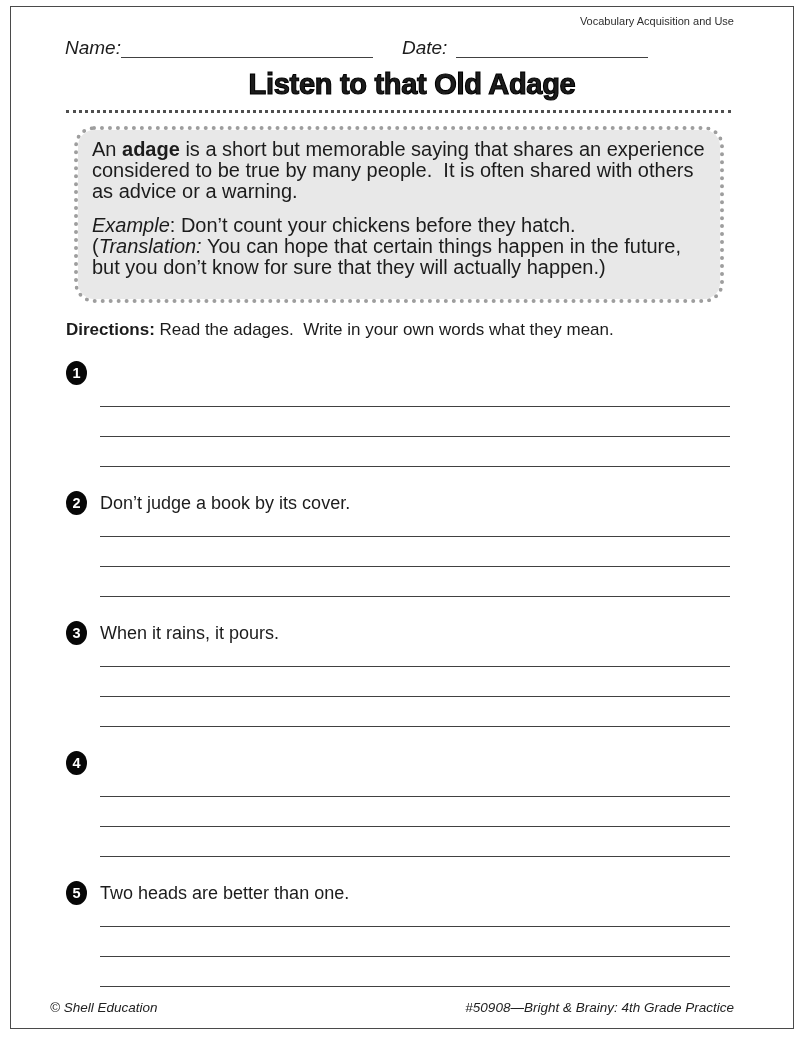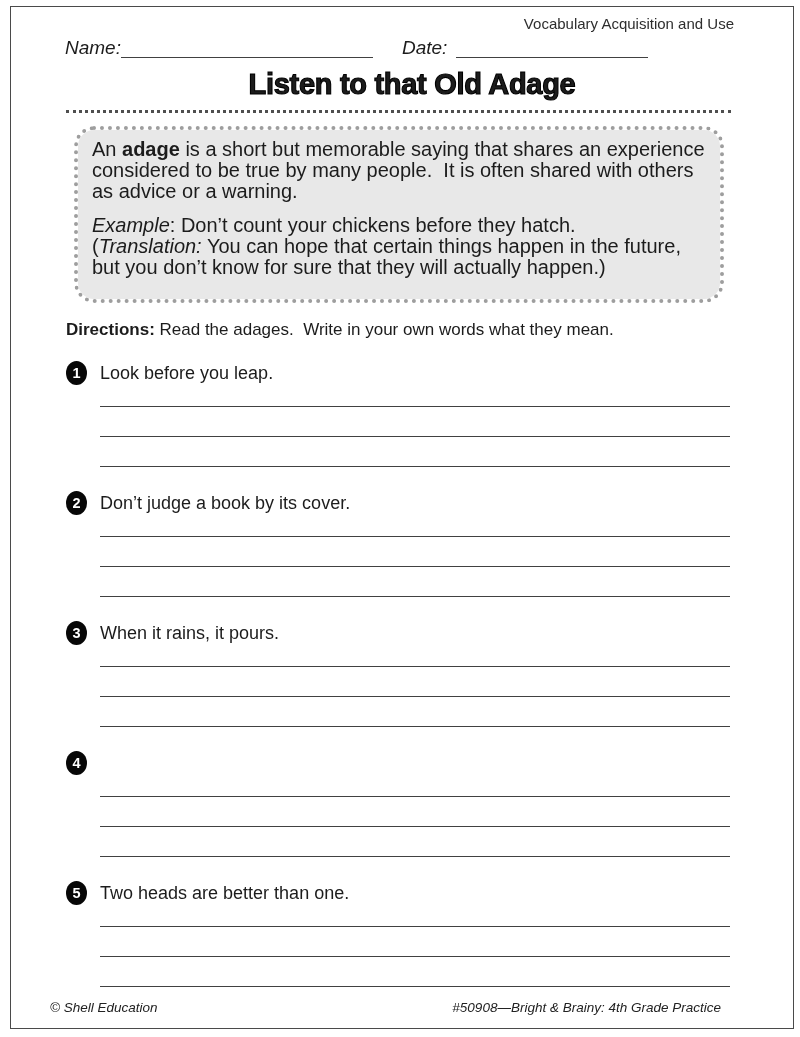--- a/index.html
+++ b/index.html
@@ -9,21 +9,21 @@
     background: #ffffff; color: var(--ink, #1c1c1c);
     font-family: "Liberation Sans", sans-serif;
     overflow: hidden;
   }
   .page-border {
     position: absolute; left: 10px; top: 6px; width: 784px; height: 1023px;
     border: 1.6px solid #4a4a4a;
   }
   .header-right {
     position: absolute; top: 15px; right: 66px;
-    font-size: 15px; color: #2e2e2e;
+    font-size: 11px; color: #2e2e2e;
   }
   .name-row {
     position: absolute; top: 37px; left: 65px;
     display: flex; align-items: flex-end;
   }
   .field-label { font-size: 19px; line-height: 21px; font-style: italic; }
   .fill-line { border-bottom: 1.7px solid var(--line, #414141); height: 21px; }
   .name-line { width: 252px; }
   .date-label { margin-left: 29px; }
   .date-line { width: 192px; margin-left: 9px; }
@@ -65,21 +65,21 @@
   .adage { font-size: 18px; }
   .lines { margin-left: 34px; }
   .wline { border-bottom: 1.8px solid var(--line, #414141); }
   .wline.first { height: 21px; }
   .wline.rest { height: 30px; }
   .footer-left {
     position: absolute; left: 50px; top: 1000px;
     font-size: 13.5px; font-style: italic; color: #222;
   }
   .footer-right {
-    position: absolute; right: 79px; top: 1000px;
+    position: absolute; right: 66px; top: 1000px;
     font-size: 13.5px; font-style: italic; color: #222;
   }
 </style>
 </head>
 <body>
 
 <div class="page-border"></div>
 
 <div class="header-right">Vocabulary Acquisition and Use</div>
 
@@ -102,21 +102,20 @@
 
 <div class="directions">
   <span class="b">Directions:</span><span class="pre"> Read the adages.  Write in your own words what they mean.</span>
 </div>
 
 <div class="items">
 
   <div class="item">
     <div class="item-head">
       <span class="badge">1</span>
-      <span class="adage">Look before you leap.</span>
     </div>
     <div class="lines">
       <div class="wline first"></div>
       <div class="wline rest"></div>
       <div class="wline rest"></div>
     </div>
   </div>
 
   <div class="item">
     <div class="item-head">

